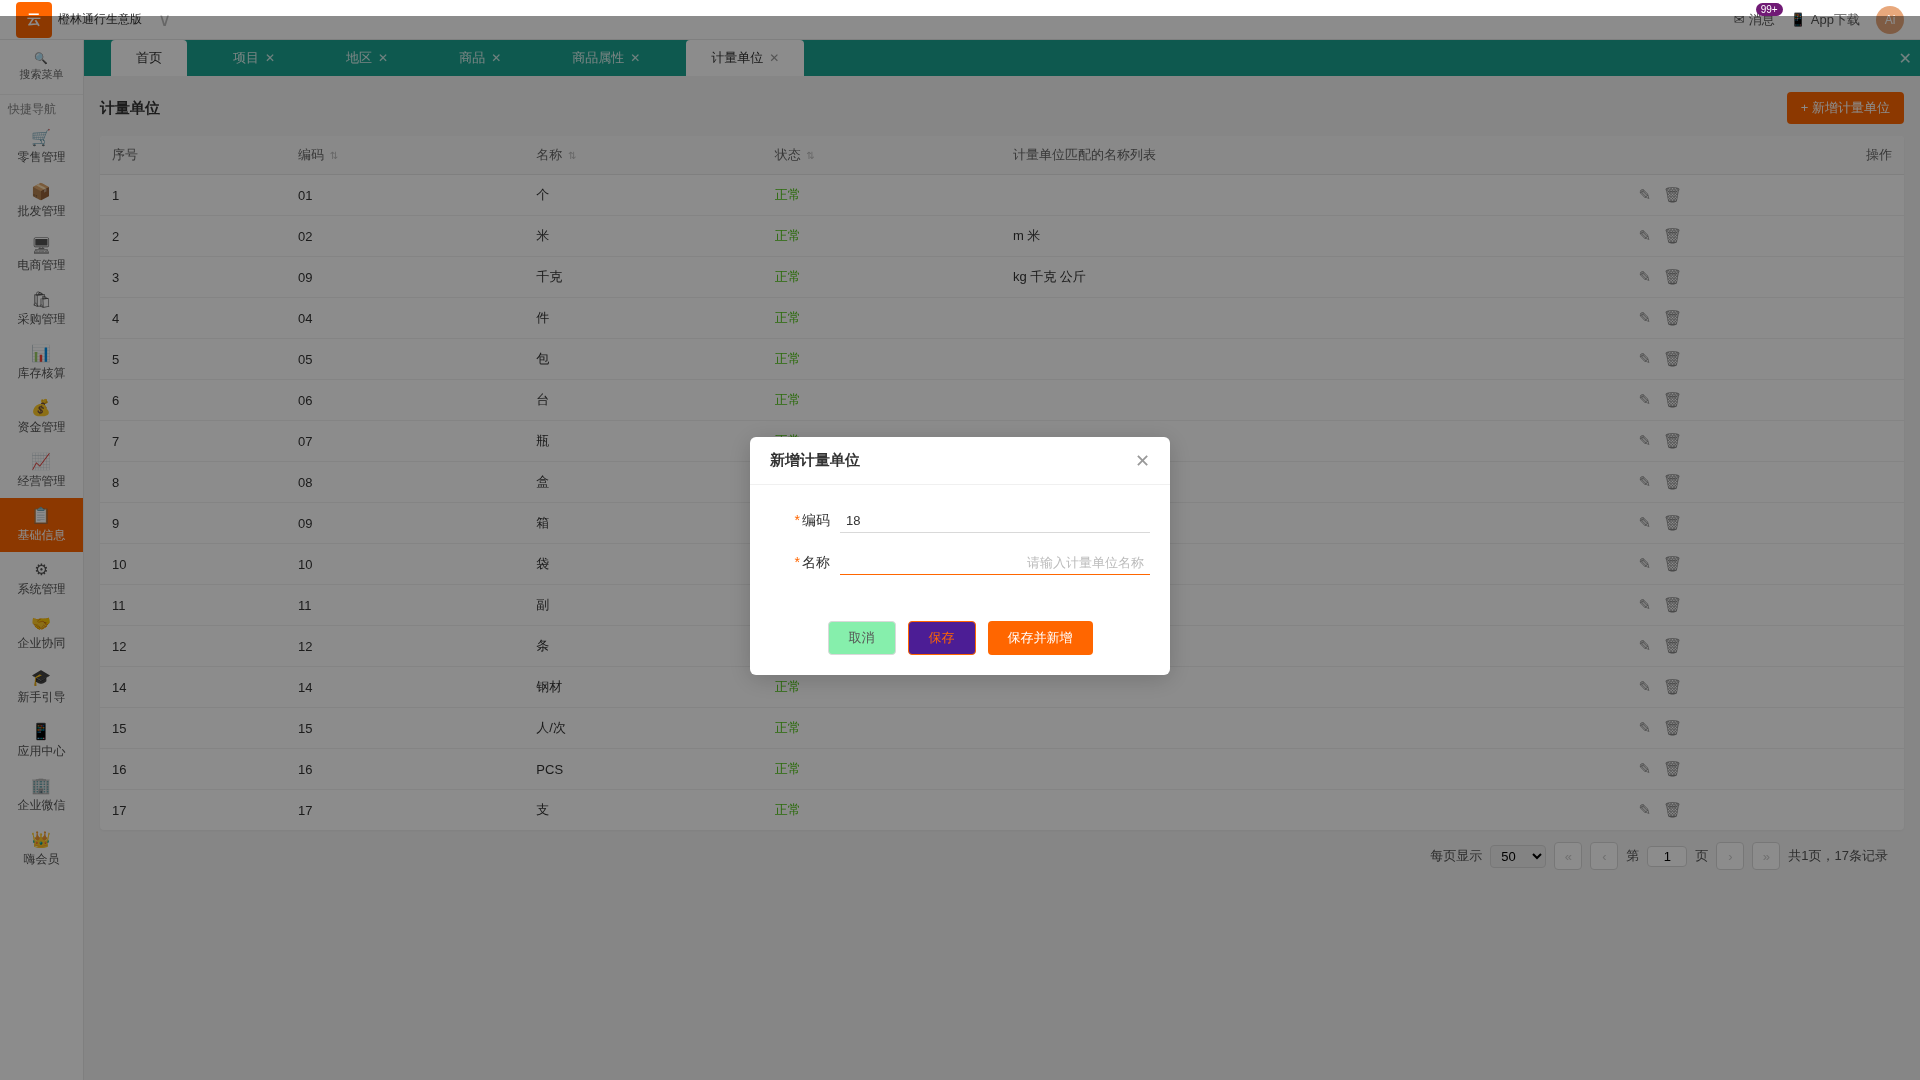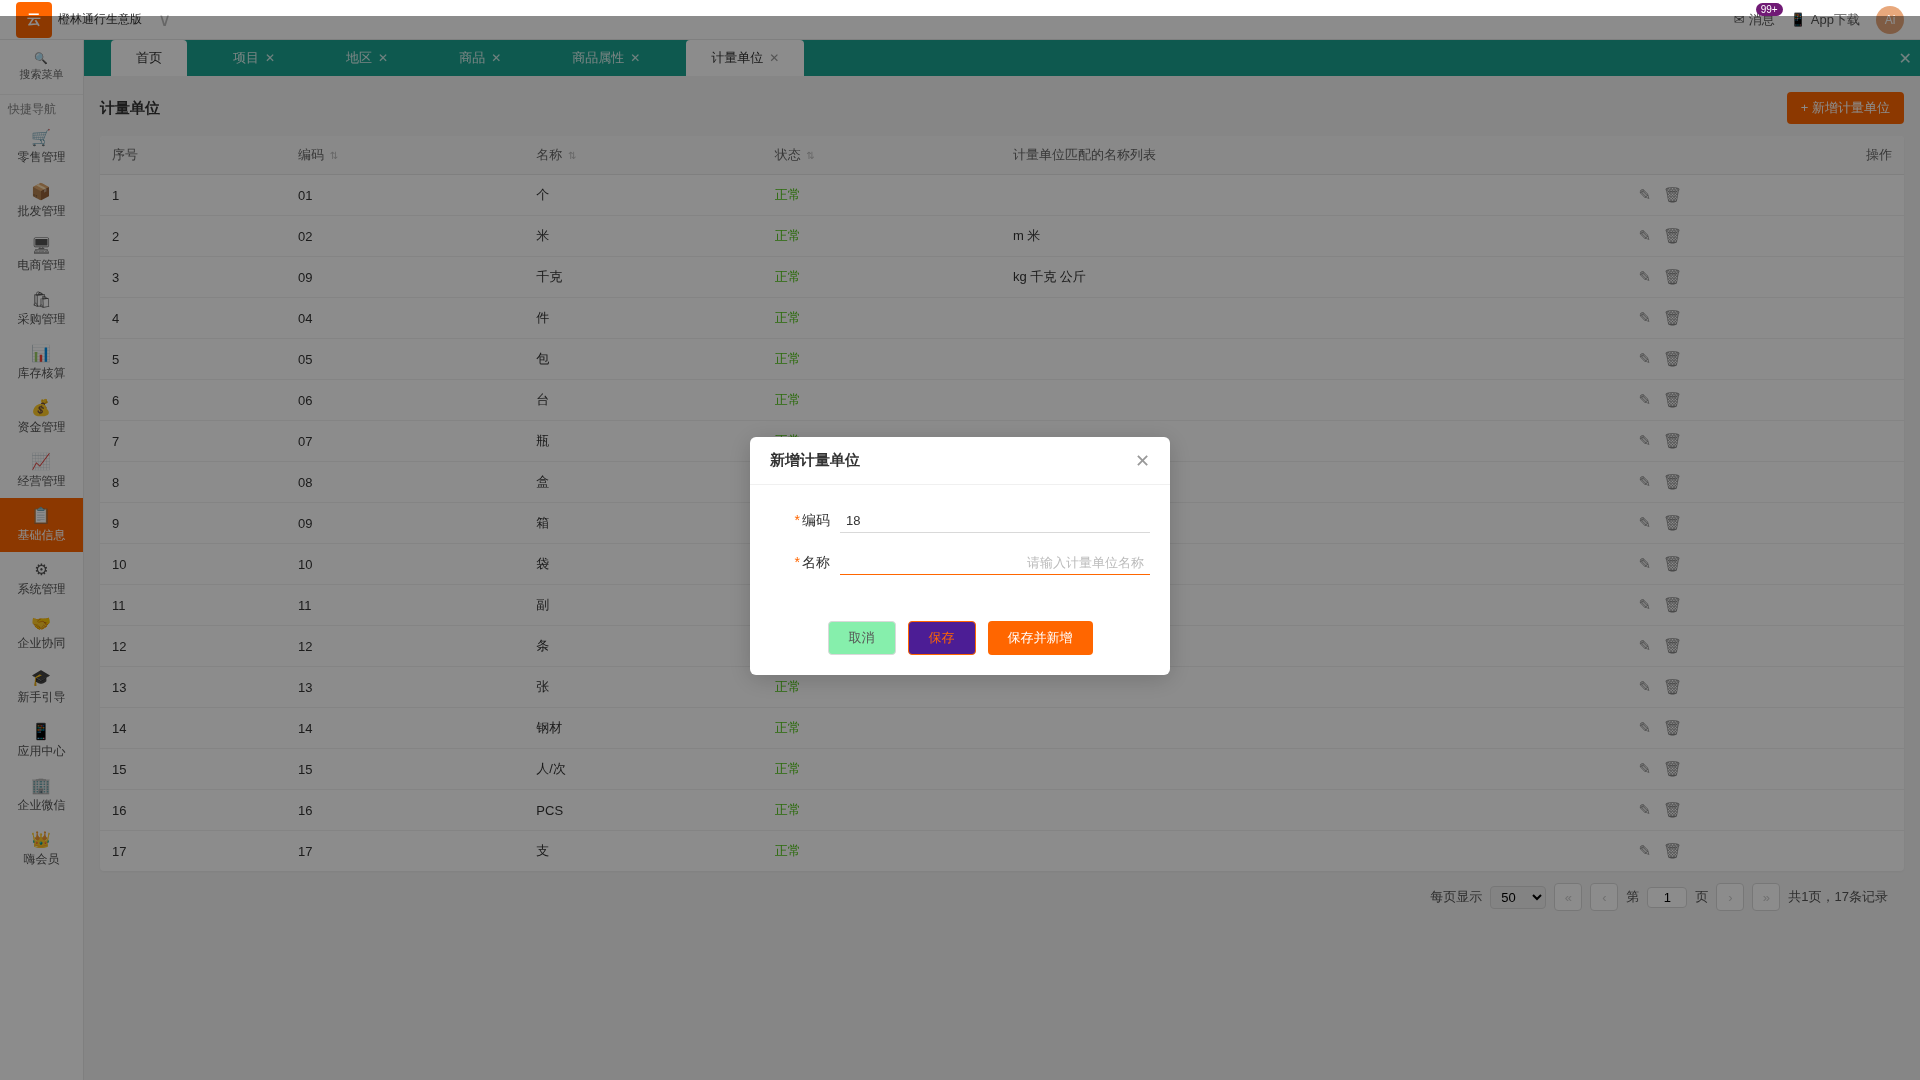--- a/index.html
+++ b/index.html
@@ -383,33 +383,20 @@
     <td><span class="status-normal">正常</span></td>
     <td></td>
     <td>
       <div class="actions-cell">
         <button class="action-btn" title="编辑">✎</button>
         <button class="action-btn" title="删除">🗑</button>
       </div>
     </td>
   </tr>
                 <tr>
-    <td>13</td>
-    <td>13</td>
-    <td>张</td>
-    <td><span class="status-normal">正常</span></td>
-    <td></td>
-    <td>
-      <div class="actions-cell">
-        <button class="action-btn" title="编辑">✎</button>
-        <button class="action-btn" title="删除">🗑</button>
-      </div>
-    </td>
-  </tr>
-                <tr>
     <td>14</td>
     <td>14</td>
     <td>钢材</td>
     <td><span class="status-normal">正常</span></td>
     <td></td>
     <td>
       <div class="actions-cell">
         <button class="action-btn" title="编辑">✎</button>
         <button class="action-btn" title="删除">🗑</button>
       </div>

